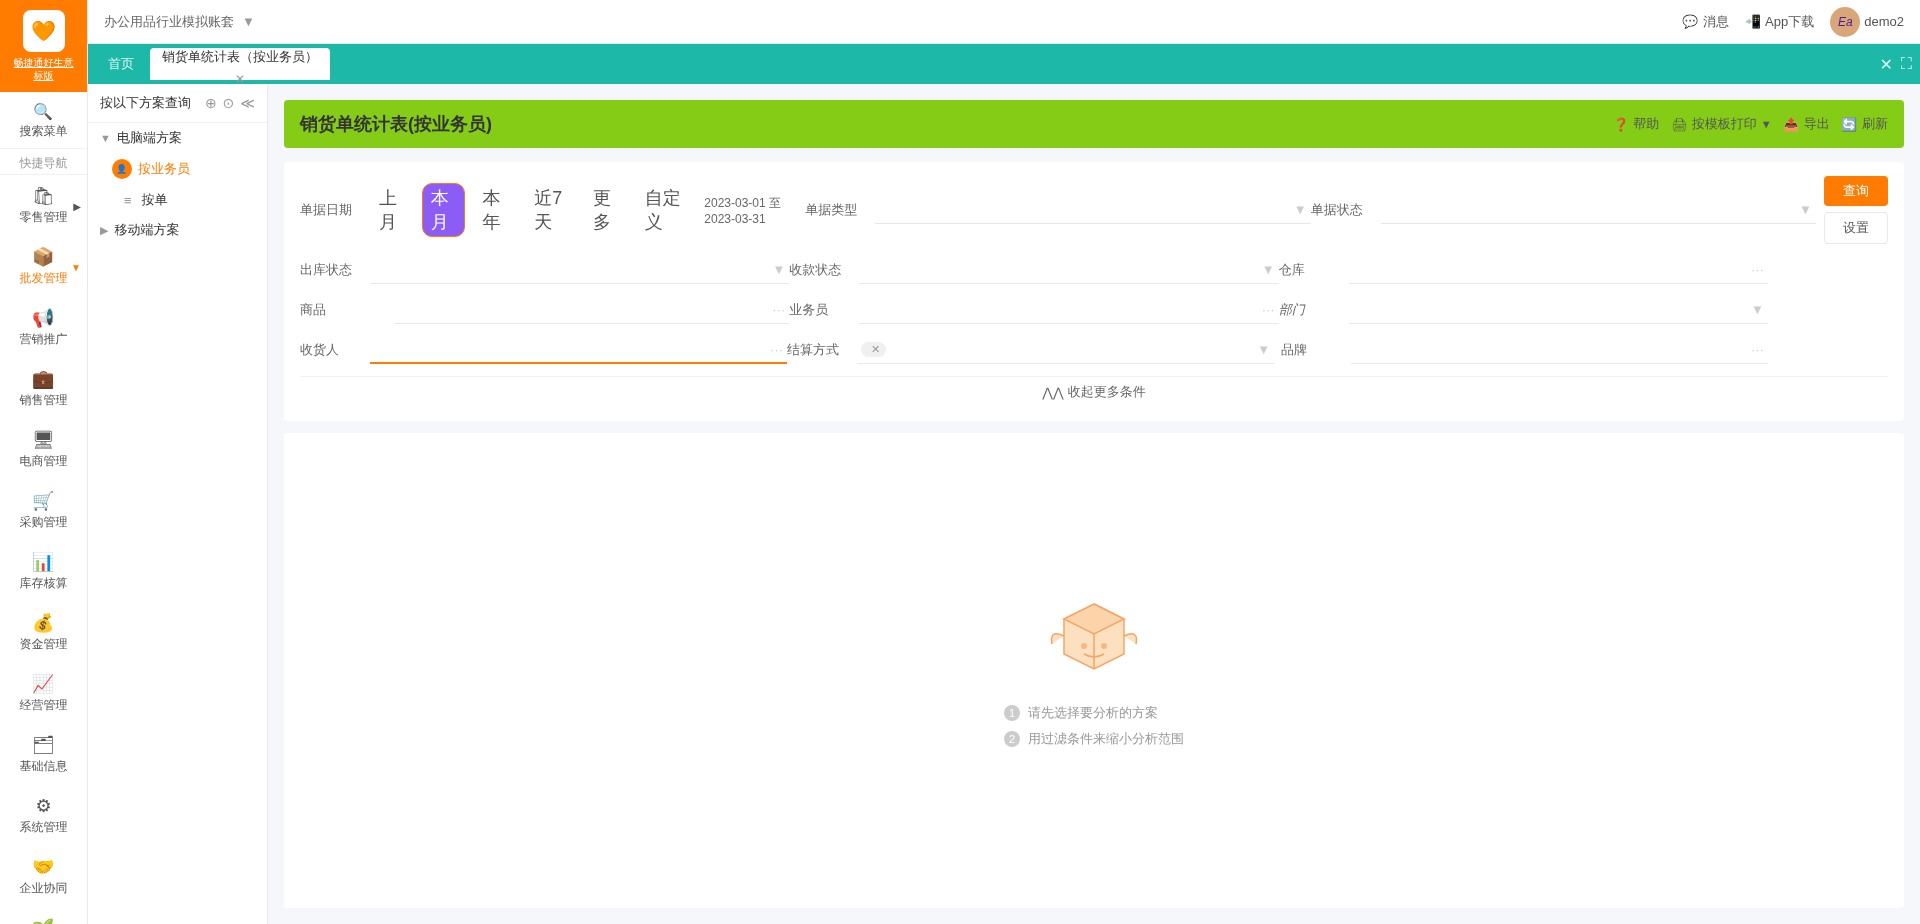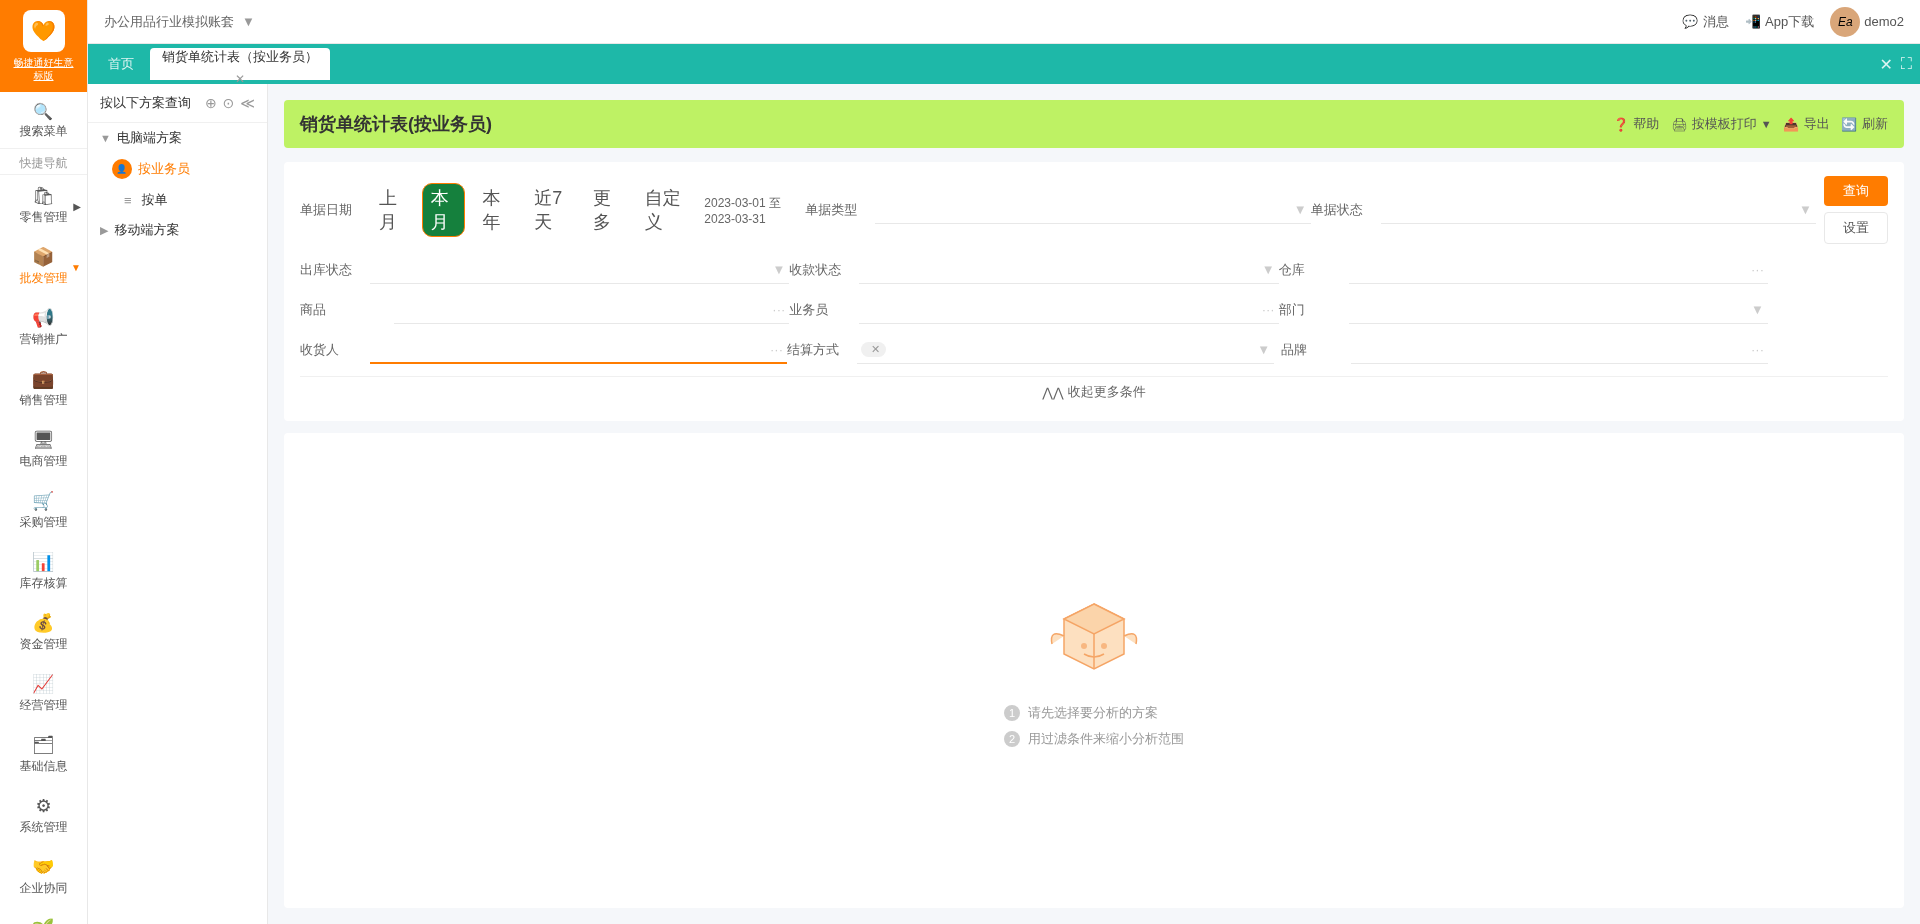--- a/index.html
+++ b/index.html
@@ -112,21 +112,21 @@
       cursor: pointer;
     }
     .avatar {
       width: 30px;
       height: 30px;
       border-radius: 50%;
       background: #d9a679;
       display: flex;
       align-items: center;
       justify-content: center;
-      color: #000000;
+      color: #4c1d95;
       font-size: 12px;
       font-style: italic;
     }
 
     
     .tabbar {
       height: 40px;
       background: #1eb8a8;
       display: flex;
       align-items: center;
@@ -235,21 +235,21 @@
       overflow: auto;
       background: #f5f7fa;
     }
 
     
     .page-title-bar {
       display: flex;
       align-items: center;
       justify-content: space-between;
       margin-bottom: 14px;
-      background: #bef264;
+      background: #84cc16;
       padding: 12px 16px;
       border-radius: 4px;
     }
     .page-title {
       font-size: 18px;
       font-weight: 600;
       color: #333;
     }
     .page-actions {
       display: flex;
@@ -293,21 +293,21 @@
     }
     .date-btn {
       padding: 2px 8px;
       border-radius: 3px;
       font-size: 18px;
       cursor: pointer;
       color: #555;
       border: 1px solid transparent;
     }
     .date-btn.active {
-      background: #15803d;
+      background: #8b5cf6;
       color: #fff;
       border-color: #ff7c00;
       border-radius: 10px;
     }
     .date-range {
       font-size: 12px;
       color: #666;
       margin-left: 4px;
     }
     .filter-item {
@@ -672,21 +672,21 @@
               <span style="color:#ccc;">···</span>
             </div>
           </div>
           <div class="filter-item" style="flex:1;">
             <span class="filter-label">业务员</span>
             <div class="filter-field" style="border:none; border-bottom:1px solid #e8e8e8;">
               <span></span>
               <span style="color:#ccc;">···</span>
             </div>
           </div>
-          <div class="filter-item" style="flex:1;">
+          <div class="filter-item" style="flex:1;font-style:italic;">
             <span class="filter-label">部门</span>
             <div class="filter-field" style="border:none; border-bottom:1px solid #e8e8e8;">
               <span></span>
               <span style="color:#ccc;">▼</span>
             </div>
           </div>
           <div style="width:120px;"></div>
         </div>
 
         <div class="filter-row">

